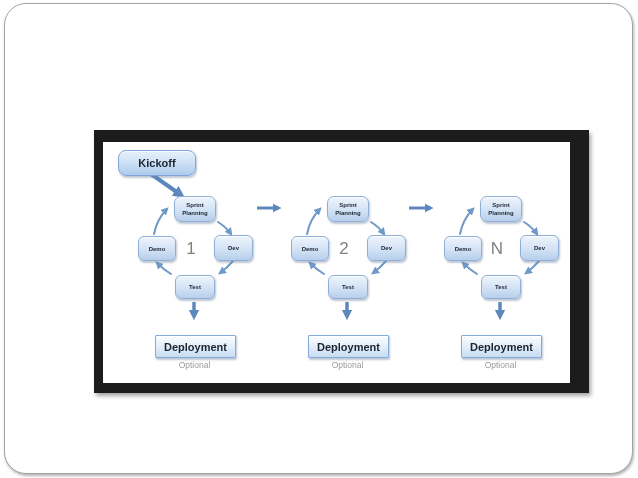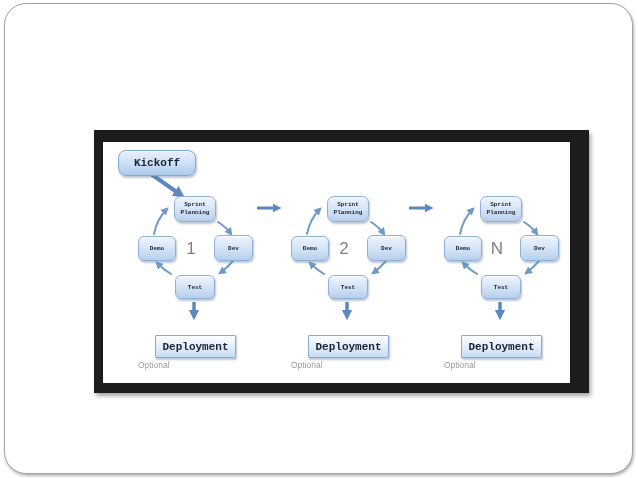--- a/index.html
+++ b/index.html
@@ -45,21 +45,20 @@
     display: flex;
     align-items: center;
     justify-content: center;
     border: 1px solid #8fafd7;
     border-radius: 6px;
     background: linear-gradient(180deg, #eef5fc 0%, #d2e2f5 55%, #b7cfec 100%);
     box-shadow: 1px 1.5px 2px rgba(110,130,160,0.45), inset 0 1px 0 rgba(255,255,255,0.7);
     font-weight: bold;
     color: #1c2430;
     text-align: left;
-    font-family: Liberation Mono, monospace;
   }
   .kickoff {
     left: 15px; top: 8px;
     width: 76px; height: 24px;
     font-size: 11px;
     border-radius: 8px;
     border-color: #7ea6d8;
     background: linear-gradient(180deg, #e7f0fb 0%, #cde0f5 50%, #aecbed 100%);
   }
   
@@ -99,20 +98,21 @@
     width: 79px; height: 21px;
     font-size: 11px;
     border-radius: 1px;
     border-color: #86abd9;
     background: linear-gradient(180deg, #fbfdff 0%, #e3eefa 50%, #c6dcf3 100%);
   }
   .optional {
     position: absolute;
     left: 0; top: 164px;
     width: 113px;
+    text-align: center;
     font-size: 8.5px;
     color: #9b9b9b;
   }
   .thin  { fill: none; stroke: #6f9ac8; stroke-width: 2; stroke-linecap: round; }
   .thick { fill: none; stroke: #5c88bd; stroke-width: 3.5; stroke-linecap: butt; }
   .kick-line { fill: none; stroke: #5c88bd; stroke-width: 4; }
   .h-line { fill: none; stroke: #5c88bd; stroke-width: 3; }
 </style>
 </head>
 <body>

